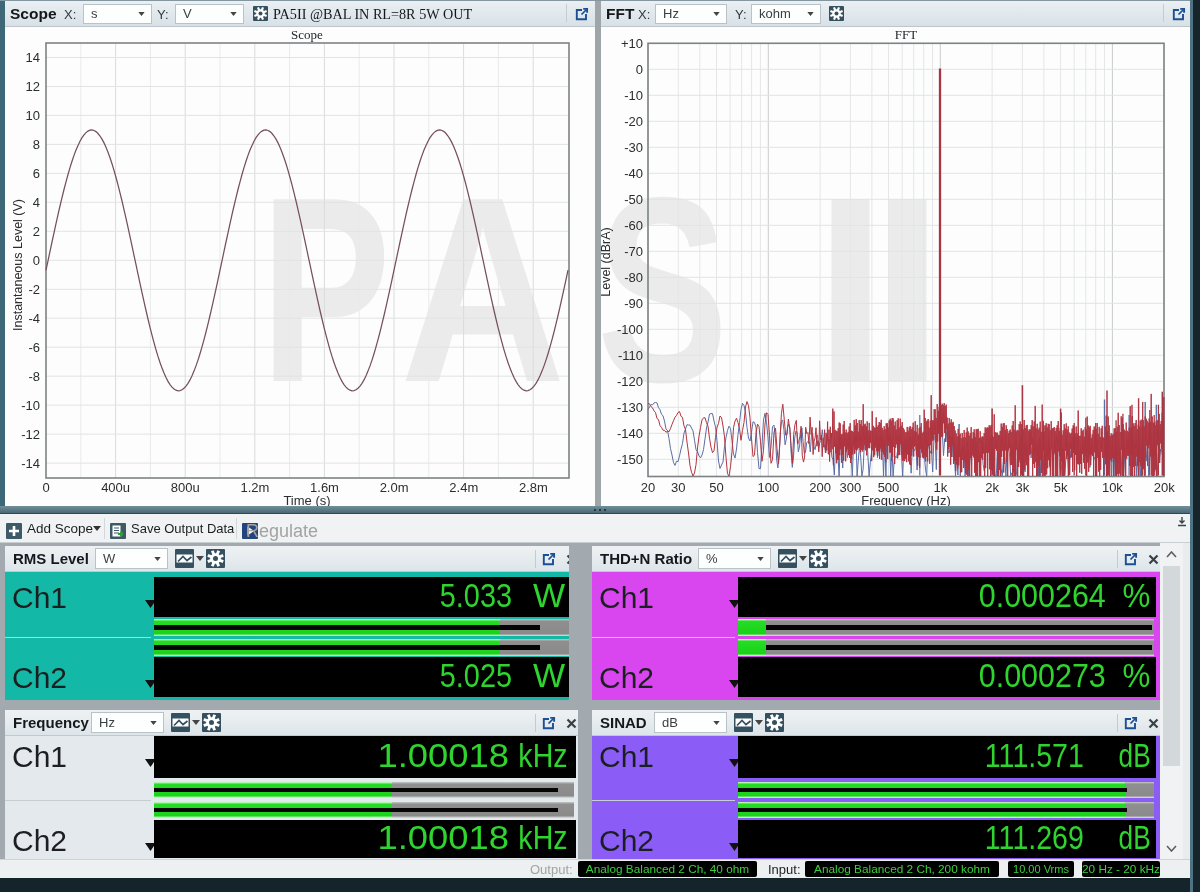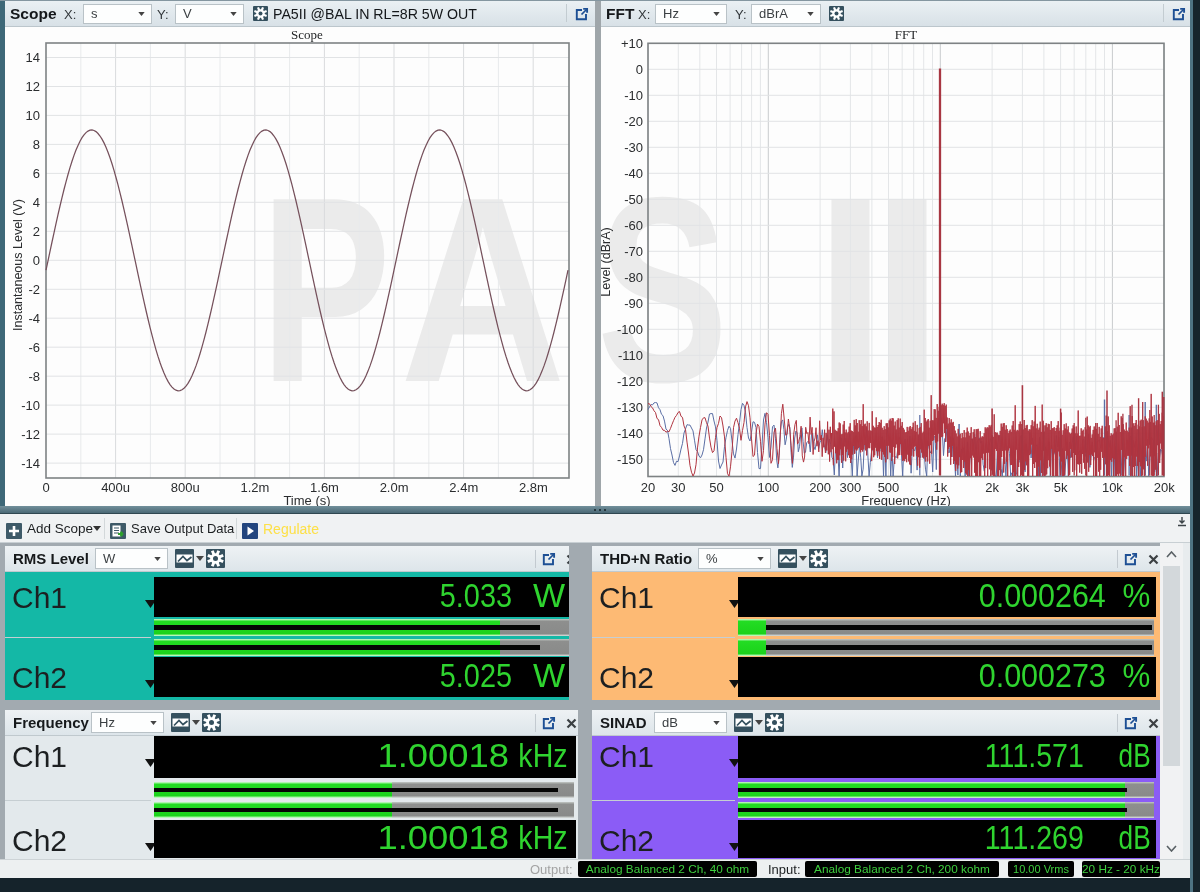--- a/index.html
+++ b/index.html
@@ -207,38 +207,38 @@
     <line x1="7.5" y1="7.5" x2="10.0" y2="13.6" stroke="#fff" stroke-width="2.2"></line>
     <line x1="7.5" y1="7.5" x2="5.0" y2="13.6" stroke="#fff" stroke-width="2.2"></line>
     <line x1="7.5" y1="7.5" x2="1.4" y2="10.0" stroke="#fff" stroke-width="2.2"></line>
     <line x1="7.5" y1="7.5" x2="1.4" y2="5.0" stroke="#fff" stroke-width="2.2"></line>
     <line x1="7.5" y1="7.5" x2="5.0" y2="1.4" stroke="#fff" stroke-width="2.2"></line>
     <line x1="7.5" y1="7.5" x2="10.0" y2="1.4" stroke="#fff" stroke-width="2.2"></line>
     <line x1="7.5" y1="7.5" x2="13.6" y2="5.0" stroke="#fff" stroke-width="2.2"></line>
     <circle cx="7.5" cy="7.5" r="4.2" fill="#fff"></circle>
     <circle cx="7.5" cy="7.5" r="2.0" fill="#35505e"></circle>
   </svg>
-<span style="position:absolute;left:273px;top:6px;font-size:14.2px;font-family:Liberation Sans, sans-serif;color:#14171a">PA5II @BAL IN RL=8R 5W OUT</span>
+<span style="position:absolute;left:273px;top:6px;font-size:14.2px;font-family:Liberation Serif, serif;color:#14171a">PA5II @BAL IN RL=8R 5W OUT</span>
 <div style="position:absolute;left:566px;top:4px;width:1px;height:18px;background:#c3ccd1"></div>
 <svg style="position:absolute;left:575px;top:7px" width="14" height="14" viewBox="0 0 14 14">
     <path d="M11 7 V12.2 H1.8 V3 H7" fill="none" stroke="#1d4f94" stroke-width="1.9"></path>
     <path d="M6.5 7.5 L12 2" fill="none" stroke="#1d4f94" stroke-width="1.7"></path>
     <path d="M8.2 1.9 H12.1 V5.8" fill="none" stroke="#1d4f94" stroke-width="1.9"></path>
   </svg>
 <span style="position:absolute;left:606px;top:5px;font-size:15.5px;font-weight:bold;color:#14171a">FFT</span>
 <span style="position:absolute;left:638px;top:7px;font-size:13px;color:#33383b">X:</span>
 <div style="position:absolute;left:655px;top:4px;width:72px;height:20px;background:#fdfefe;border:1px solid #b9c2c7;box-sizing:border-box">
     <span style="position:absolute;left:7px;top:50%;transform:translateY(-54%);font-size:13px;color:#3a3f42;white-space:nowrap">Hz</span>
     <svg style="position:absolute;right:6px;top:50%;margin-top:-2px" width="7" height="4" viewBox="0 0 8 5">
       <path d="M0 0 L8 0 L4 5 Z" fill="#444"></path>
     </svg>
   </div>
 <span style="position:absolute;left:735px;top:7px;font-size:13px;color:#33383b">Y:</span>
 <div style="position:absolute;left:751px;top:4px;width:70px;height:20px;background:#fdfefe;border:1px solid #b9c2c7;box-sizing:border-box">
-    <span style="position:absolute;left:7px;top:50%;transform:translateY(-54%);font-size:13px;color:#3a3f42;white-space:nowrap">dBrA</span>
+    <span style="position:absolute;left:7px;top:50%;transform:translateY(-54%);font-size:13px;color:#3a3f42;white-space:nowrap">kohm</span>
     <svg style="position:absolute;right:6px;top:50%;margin-top:-2px" width="7" height="4" viewBox="0 0 8 5">
       <path d="M0 0 L8 0 L4 5 Z" fill="#444"></path>
     </svg>
   </div>
 <svg style="position:absolute;left:829px;top:6px" width="15" height="15">
     <rect width="15" height="15" rx="1" fill="#35505e"></rect>
     <line x1="7.5" y1="7.5" x2="13.6" y2="10.0" stroke="#fff" stroke-width="2.2"></line>
     <line x1="7.5" y1="7.5" x2="10.0" y2="13.6" stroke="#fff" stroke-width="2.2"></line>
     <line x1="7.5" y1="7.5" x2="5.0" y2="13.6" stroke="#fff" stroke-width="2.2"></line>
     <line x1="7.5" y1="7.5" x2="1.4" y2="10.0" stroke="#fff" stroke-width="2.2"></line>
@@ -274,21 +274,21 @@
     <rect x="2.5" y="2.5" width="8" height="11" fill="#fff"></rect>
     <path d="M4 5 H9 M4 7.5 H9 M4 10 H9" stroke="#3e5a68" stroke-width="1.2"></path>
     <path d="M8 11 H13 M13 11 L10.5 8.8 M13 11 L10.5 13.2" stroke="#2ca02c" stroke-width="1.8" fill="none"></path>
   </svg>
 <span style="position:absolute;left:131px;top:521px;font-size:13px;color:#1b1e20">Save Output Data</span>
 <div style="position:absolute;left:236px;top:518px;width:1px;height:21px;background:#d3d8da"></div>
 <svg style="position:absolute;left:242px;top:523px" width="16" height="16" viewBox="0 0 16 16">
     <rect width="16" height="16" rx="1" fill="#23457e"></rect>
     <path d="M5.5 3.5 L12 8 L5.5 12.5 Z" fill="#fff"></path>
   </svg>
-<span style="position:absolute;left:263px;top:521px;font-size:14px;color:#fde047">Regulate</span>
+<span style="position:absolute;left:246px;top:521px;font-size:18px;color:#a3a3a3">Regulate</span>
 <svg style="position:absolute;left:1176px;top:516px" width="12" height="12" viewBox="0 0 12 12">
     <path d="M6 1 V7 M3.5 4.5 L6 7 L8.5 4.5 M2 9.5 H10" stroke="#3c4347" stroke-width="1.4" fill="none"></path>
   </svg>
 <div style="position:absolute;left:0;top:543px;width:1190px;height:316px;background:#a2aab0"></div>
 <div style="position:absolute;left:5px;top:546px;width:564px;height:154px;background:#14b8a6;overflow:hidden">
     <div style="position:absolute;left:0;top:0;width:573px;height:26px;background:linear-gradient(to bottom,#eef2f4,#dde5ea);border-bottom:1px solid #c0c9ce"></div>
     <span style="position:absolute;left:8px;top:4px;font-size:15px;font-weight:bold;color:#16191b">RMS Level</span>
     <div style="position:absolute;left:90px;top:2px;width:73px;height:21px;background:#fdfefe;border:1px solid #b9c2c7;box-sizing:border-box">
       <span style="position:absolute;left:7px;top:50%;transform:translateY(-54%);font-size:13px;color:#3a3f42;white-space:nowrap">W</span>
       <svg style="position:absolute;right:6px;top:50%;margin-top:-2px" width="7" height="4" viewBox="0 0 8 5">
@@ -344,21 +344,21 @@
     </div>
     <span style="position:absolute;left:7px;top:115px;font-size:30px;color:#1c1f21">Ch2</span>
     <svg style="position:absolute;left:140px;top:134px" width="11" height="8" viewBox="0 0 11 8">
       <path d="M0 0 L11 0 L5.5 8 Z" fill="#111"></path>
     </svg>
     <div style="position:absolute;left:149px;top:111px;width:422px;height:40px;background:#000">
       <span style="position:absolute;right:63.5px;top:50%;transform:translateY(-53%) scaleX(0.85);transform-origin:right center;font-size:34px;color:#2fd42f;white-space:nowrap">5.025</span>
       <span style="position:absolute;right:11px;top:50%;transform:translateY(-53%) scaleX(1.0);transform-origin:right center;font-size:34px;color:#2fd42f;white-space:nowrap">W</span>
     </div>
   </div>
-<div style="position:absolute;left:592px;top:546px;width:568px;height:154px;background:#fdba74;overflow:hidden">
+<div style="position:absolute;left:592px;top:546px;width:568px;height:154px;background:#d946ef;overflow:hidden">
     <div style="position:absolute;left:0;top:0;width:568px;height:26px;background:linear-gradient(to bottom,#eef2f4,#dde5ea);border-bottom:1px solid #c0c9ce"></div>
     <span style="position:absolute;left:8px;top:4px;font-size:15px;font-weight:bold;color:#16191b">THD+N Ratio</span>
     <div style="position:absolute;left:106px;top:2px;width:73px;height:21px;background:#fdfefe;border:1px solid #b9c2c7;box-sizing:border-box">
       <span style="position:absolute;left:7px;top:50%;transform:translateY(-54%);font-size:13px;color:#3a3f42;white-space:nowrap">%</span>
       <svg style="position:absolute;right:6px;top:50%;margin-top:-2px" width="7" height="4" viewBox="0 0 8 5">
         <path d="M0 0 L8 0 L4 5 Z" fill="#444"></path>
       </svg>
     </div>
     <svg style="position:absolute;left:186px;top:3px" width="19" height="19" viewBox="0 0 19 19">
       <rect width="19" height="19" rx="1" fill="#35505e"></rect>

